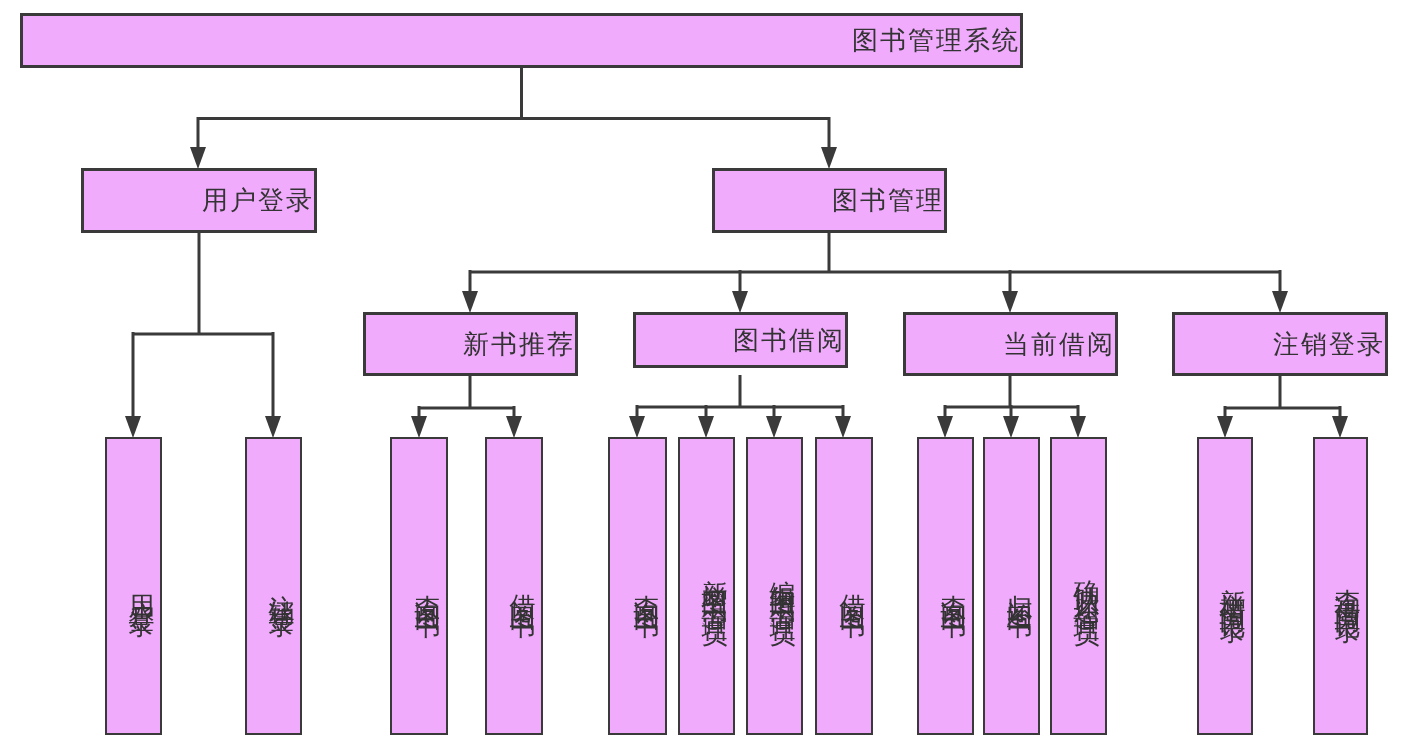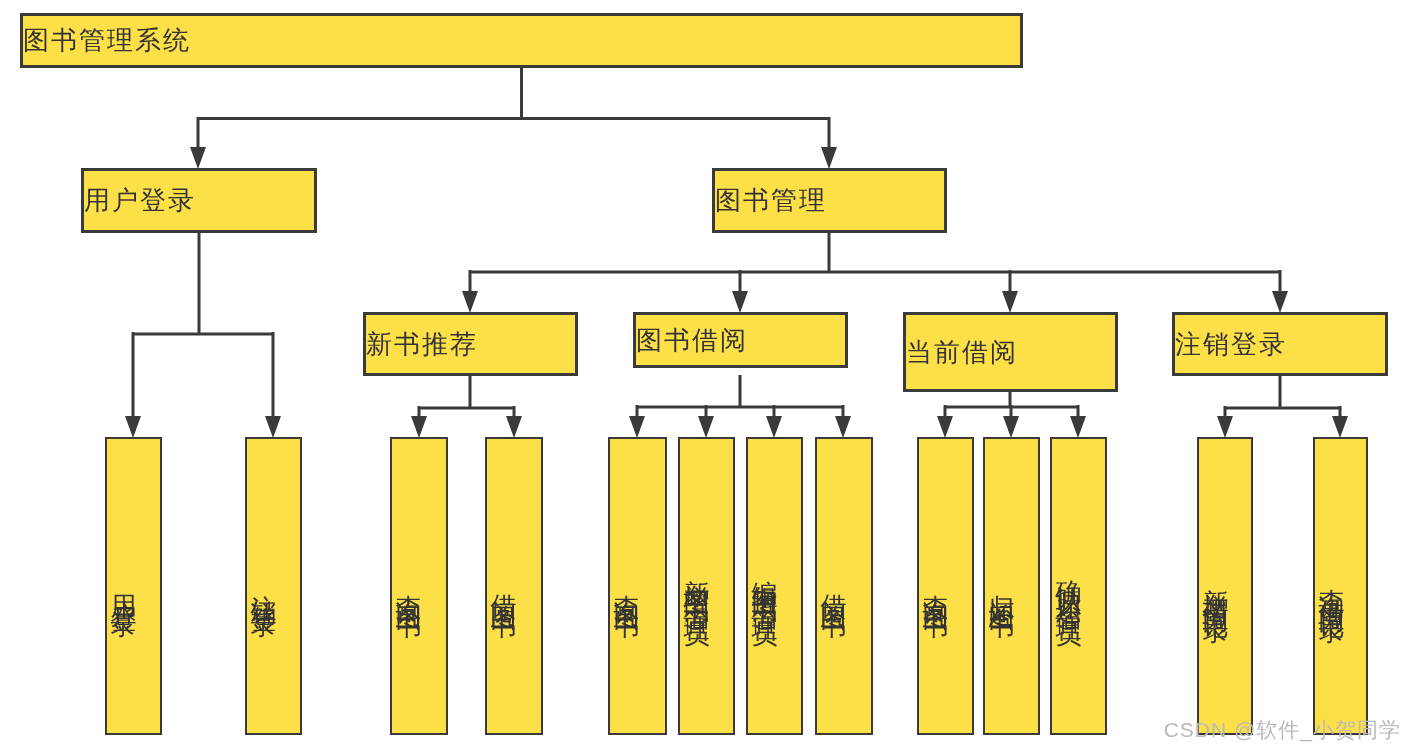--- a/index.html
+++ b/index.html
@@ -12,25 +12,25 @@
     overflow: hidden;
   }
   .connectors {
     position: absolute;
     left: 0; top: 0;
     width: 1405px; height: 747px;
   }
   .box {
     position: absolute;
     box-sizing: border-box;
-    background: #fde047;
+    background: #f0abfc;
     border: 3px solid #3a3a3a;
     display: flex;
     align-items: center;
-    justify-content: flex-start;
+    justify-content: flex-end;
     color: #333333;
   }
   .hlabel {
     font-size: 26px;
     letter-spacing: 2px;
     white-space: nowrap;
   }
   .leaf {
     border-width: 2.5px;
   }
@@ -114,21 +114,21 @@
   <div class="box" style="left:712px; top:168px; width:235px; height:65px">
     <span class="hlabel">图书管理</span>
   </div>
 
   <div class="box" style="left:363px; top:312px; width:215px; height:64px">
     <span class="hlabel">新书推荐</span>
   </div>
   <div class="box" style="left:633px; top:312px; width:215px; height:56px">
     <span class="hlabel">图书借阅</span>
   </div>
-  <div class="box" style="left:903px; top:312px; width:215px; height:80px">
+  <div class="box" style="left:903px; top:312px; width:215px; height:64px">
     <span class="hlabel">当前借阅</span>
   </div>
   <div class="box" style="left:1172px; top:312px; width:216px; height:64px">
     <span class="hlabel">注销登录</span>
   </div>
 
   <div class="box leaf" style="left:105px; top:437px; width:57px; height:298px">
     <span class="vtext">用户登录</span>
   </div>
   <div class="box leaf" style="left:245px; top:437px; width:57px; height:298px">
@@ -165,15 +165,14 @@
     <span class="vtext">确认归还（管理员）</span>
   </div>
 
   <div class="box leaf" style="left:1197px; top:437px; width:56px; height:298px">
     <span class="vtext">新增借阅记录</span>
   </div>
   <div class="box leaf" style="left:1313px; top:437px; width:55px; height:298px">
     <span class="vtext">查询借阅记录</span>
   </div>
 
-  <div class="watermark">CSDN @软件_小贺同学</div>
 
 </div>
 
 </body></html>

